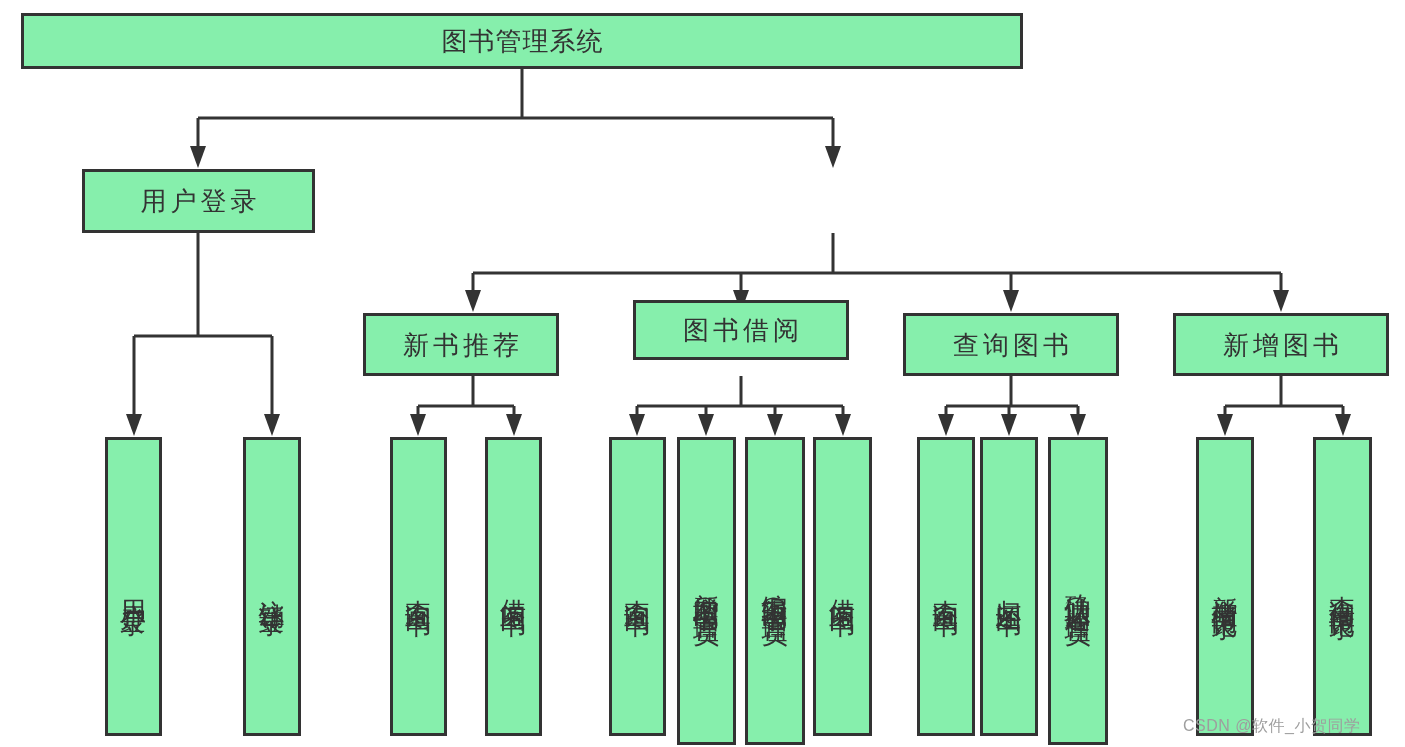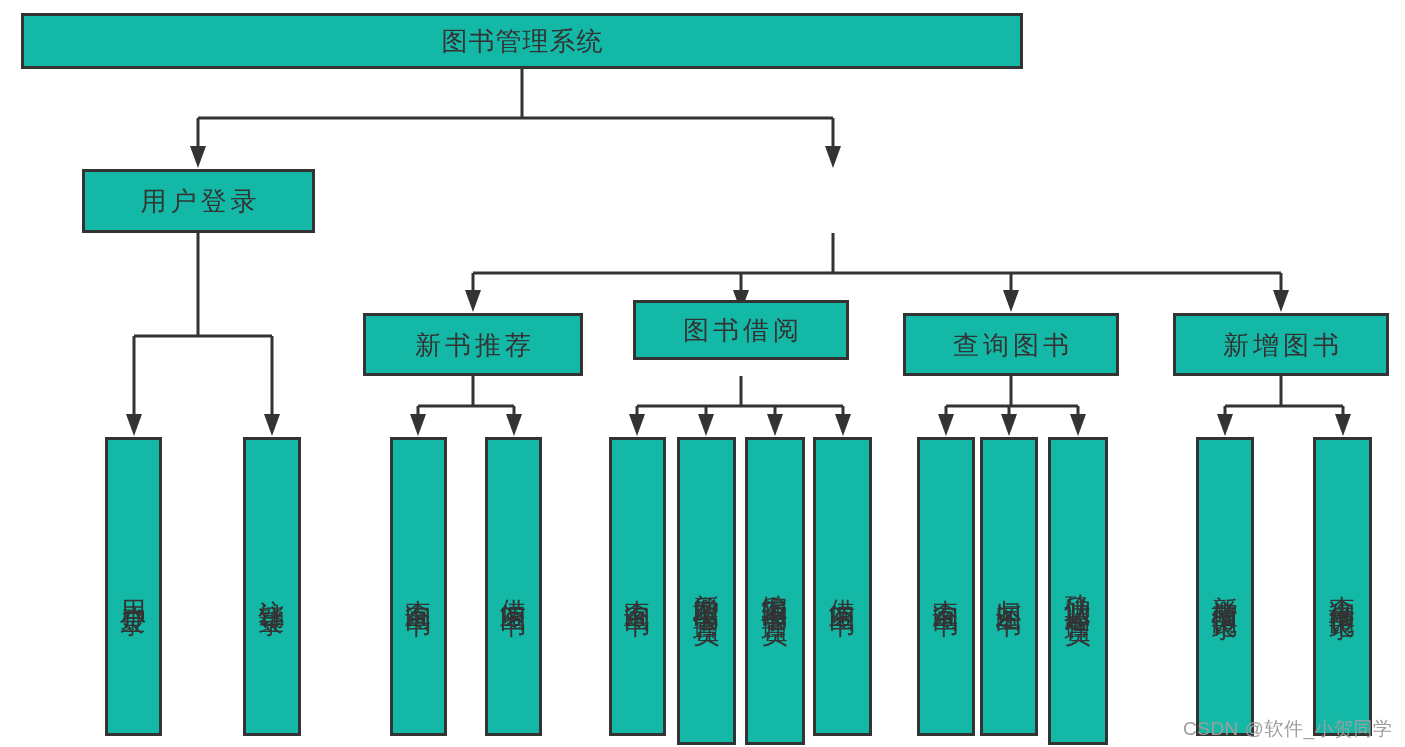--- a/index.html
+++ b/index.html
@@ -6,30 +6,30 @@
     --line:#333333; --text:#333333; --background:#ffffff; --watermark:#9e9e9e;
   }
   html,body{margin:0;padding:0;background:var(--background);}
   .canvas{
     position:relative;width:1405px;height:747px;background:var(--background);
     overflow:hidden;font-family:"Liberation Sans","DejaVu Sans",sans-serif;
   }
   .wires{position:absolute;left:0;top:0;z-index:1;}
   .box{
     position:absolute;box-sizing:border-box;border:3px solid var(--line);
-    background:#14b8a6;color:var(--text);display:flex;align-items:center;justify-content:center;
+    background:#86efac;color:var(--text);display:flex;align-items:center;justify-content:center;
     z-index:2;font-size:26px;line-height:1;
   }
   .box.h{letter-spacing:4px;text-indent:4px;}
   .box.h.title{letter-spacing:1px;text-indent:1px;}
   .box.v{
     writing-mode:vertical-rl;text-orientation:mixed;letter-spacing:4px;
   }
   .watermark{
-    position:absolute;z-index:5;color:var(--watermark);font-size:19px;
+    position:absolute;z-index:5;color:var(--watermark);font-size:16px;
     letter-spacing:0.5px;white-space:nowrap;
   }
 </style>
 </head>
 <body>
 
 <div class="canvas">
 
   <svg class="wires" width="1405" height="747" viewBox="0 0 1405 747">
 
@@ -92,21 +92,21 @@
     <g fill="#333333" stroke="none">
       <polygon points="1217,414 1233,414 1225,436"></polygon>
       <polygon points="1335,414 1351,414 1343,436"></polygon>
     </g>
   </svg>
 
   <div class="box h title" style="left:21px;top:13px;width:1002px;height:56px">图书管理系统</div>
 
   <div class="box h" style="left:82px;top:169px;width:233px;height:64px">用户登录</div>
 
-  <div class="box h" style="left:363px;top:313px;width:220px;height:63px">新书推荐</div>
+  <div class="box h" style="left:363px;top:313px;width:196px;height:63px">新书推荐</div>
   <div class="box h" style="left:633px;top:300px;width:216px;height:60px">图书借阅</div>
   <div class="box h" style="left:903px;top:313px;width:216px;height:63px">查询图书</div>
   <div class="box h" style="left:1173px;top:313px;width:216px;height:63px">新增图书</div>
 
   <div class="box v" style="left:105px;top:437px;width:57px;height:299px">用户登录</div>
   <div class="box v" style="left:243px;top:437px;width:58px;height:299px">注销登录</div>
 
   <div class="box v" style="left:390px;top:437px;width:57px;height:299px">查询图书</div>
   <div class="box v" style="left:485px;top:437px;width:57px;height:299px">借阅图书</div>
 

